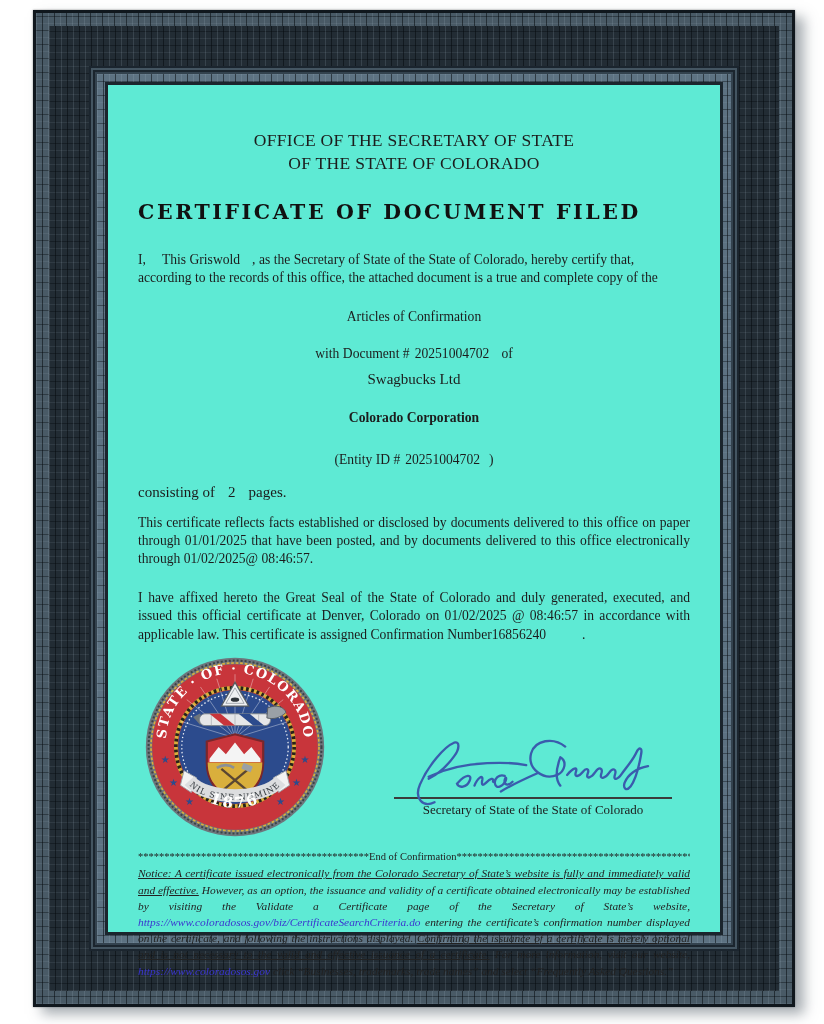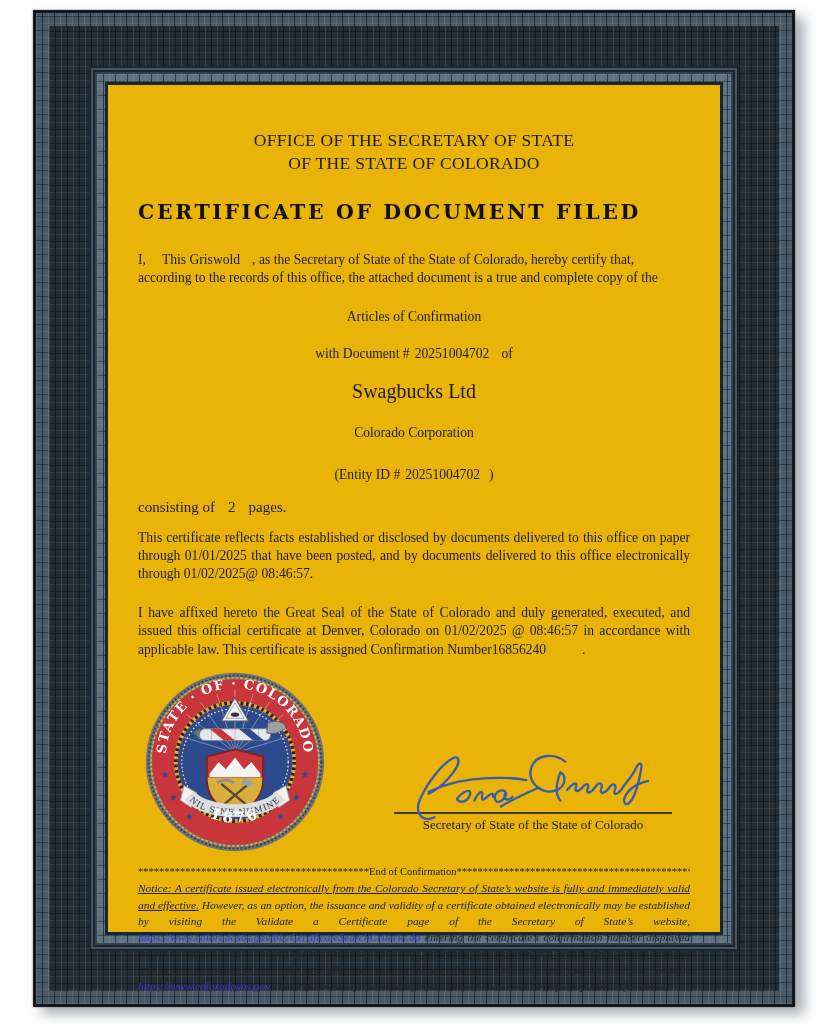--- a/index.html
+++ b/index.html
@@ -21,42 +21,42 @@
       repeating-linear-gradient(0deg, rgba(170,190,205,.10) 0 1px, transparent 1px 7px, rgba(5,10,14,.4) 7px 8px, transparent 8px 14px);
   }
   .f-band { width:100%; height:100%; background-color:#495a66; padding:13px; }
   .f-main { width:100%; height:100%; background-color:#222c34; padding:40px; }
   .f-ridge {
     width:100%; height:100%; background-color:#33424e; padding:8px;
     box-shadow: inset 0 0 0 2px #1b252e, inset 0 0 0 4px rgba(120,145,160,.45), inset 0 0 0 6px #1b252e;
   }
   .f-lip { width:100%; height:100%; background-color:#5d7282; padding:8px; }
   .f-edge-inner { width:100%; height:100%; background:#1b252d; padding:3px; }
-  .mat { width:100%; height:100%; background:#eab308; }
+  .mat { width:100%; height:100%; background:#5eead4; }
 
   
   .doc {
     width:100%; height:100%; box-sizing:border-box;
     padding:44px 30px 0 30px; color:#1c1c1c;
   }
   .office-line { text-align:center; font-size:17.5px; line-height:1.3; letter-spacing:.3px; }
   .cert-title {
     margin-top:25px;
     font-family:"DejaVu Serif", serif; font-weight:bold;
     font-size:20.5px; letter-spacing:2.6px; color:#111;
   }
   .intro { margin-top:27px; font-size:13.6px; line-height:1.33; }
   .intro .name { margin:0 12px 0 16px; }
   .center-line { text-align:center; font-size:13.6px; }
   .articles   { margin-top:22px; }
   .with-doc   { margin-top:21px; }
   .with-doc .num { margin:0 5px; }
   .with-doc .of  { margin-left:7px; }
-  .entity-name { margin-top:18px;  font-size:20px; }
-  .entity-type { margin-top:22px; }
+  .entity-name { margin-top:9px;  font-size:15px; }
+  .entity-type { margin-top:22px;font-weight:bold; }
   .entity-id   { margin-top:26px; }
   .entity-id .num   { margin-left:5px; }
   .entity-id .close { margin-left:9px; }
   .consisting  { margin-top:16px; font-size:15px; }
   .consisting .count { margin:0 13px; }
   .para { margin-top:13px; font-size:13.6px; line-height:1.34; text-align:justify; }
   .para.seal-para { margin-top:21px; }
   .seal-para .conf-num { }
   .seal-para .end-dot  { margin-left:36px; }
 

